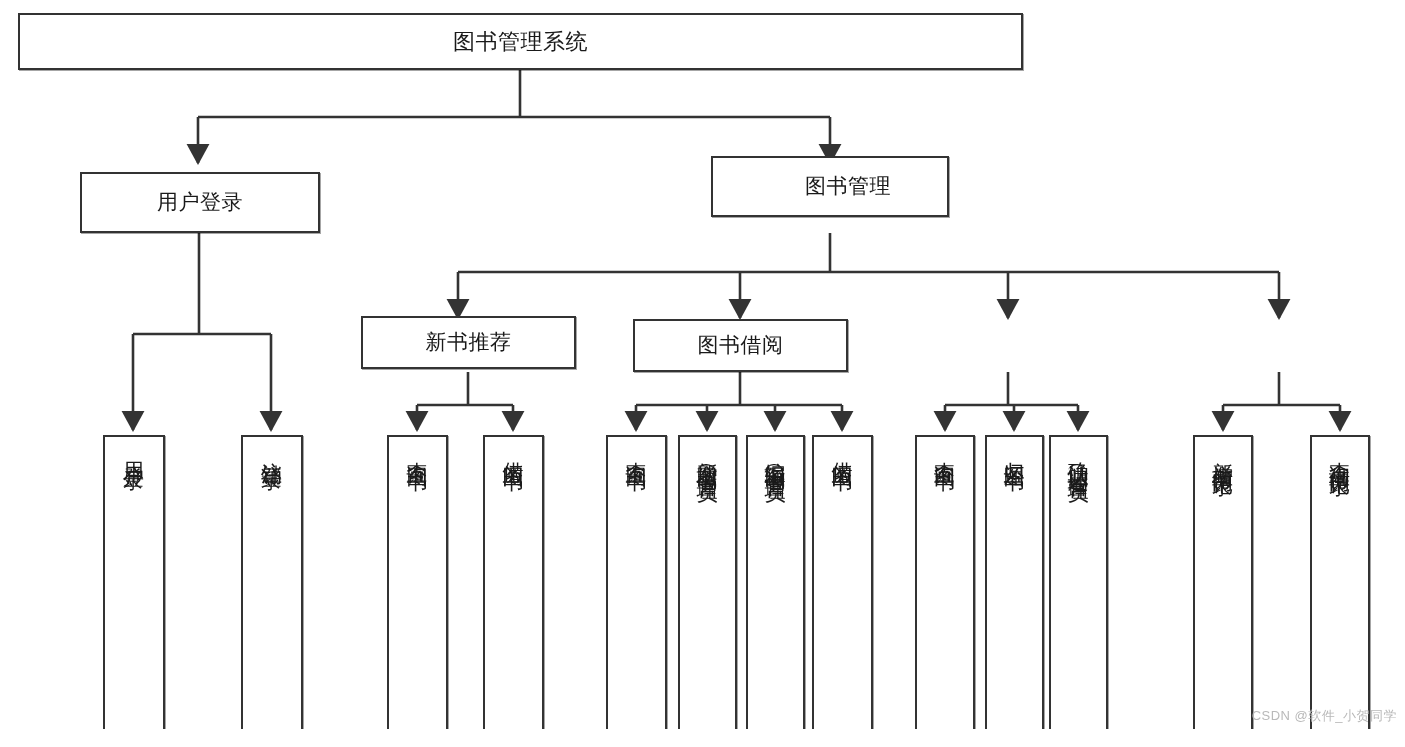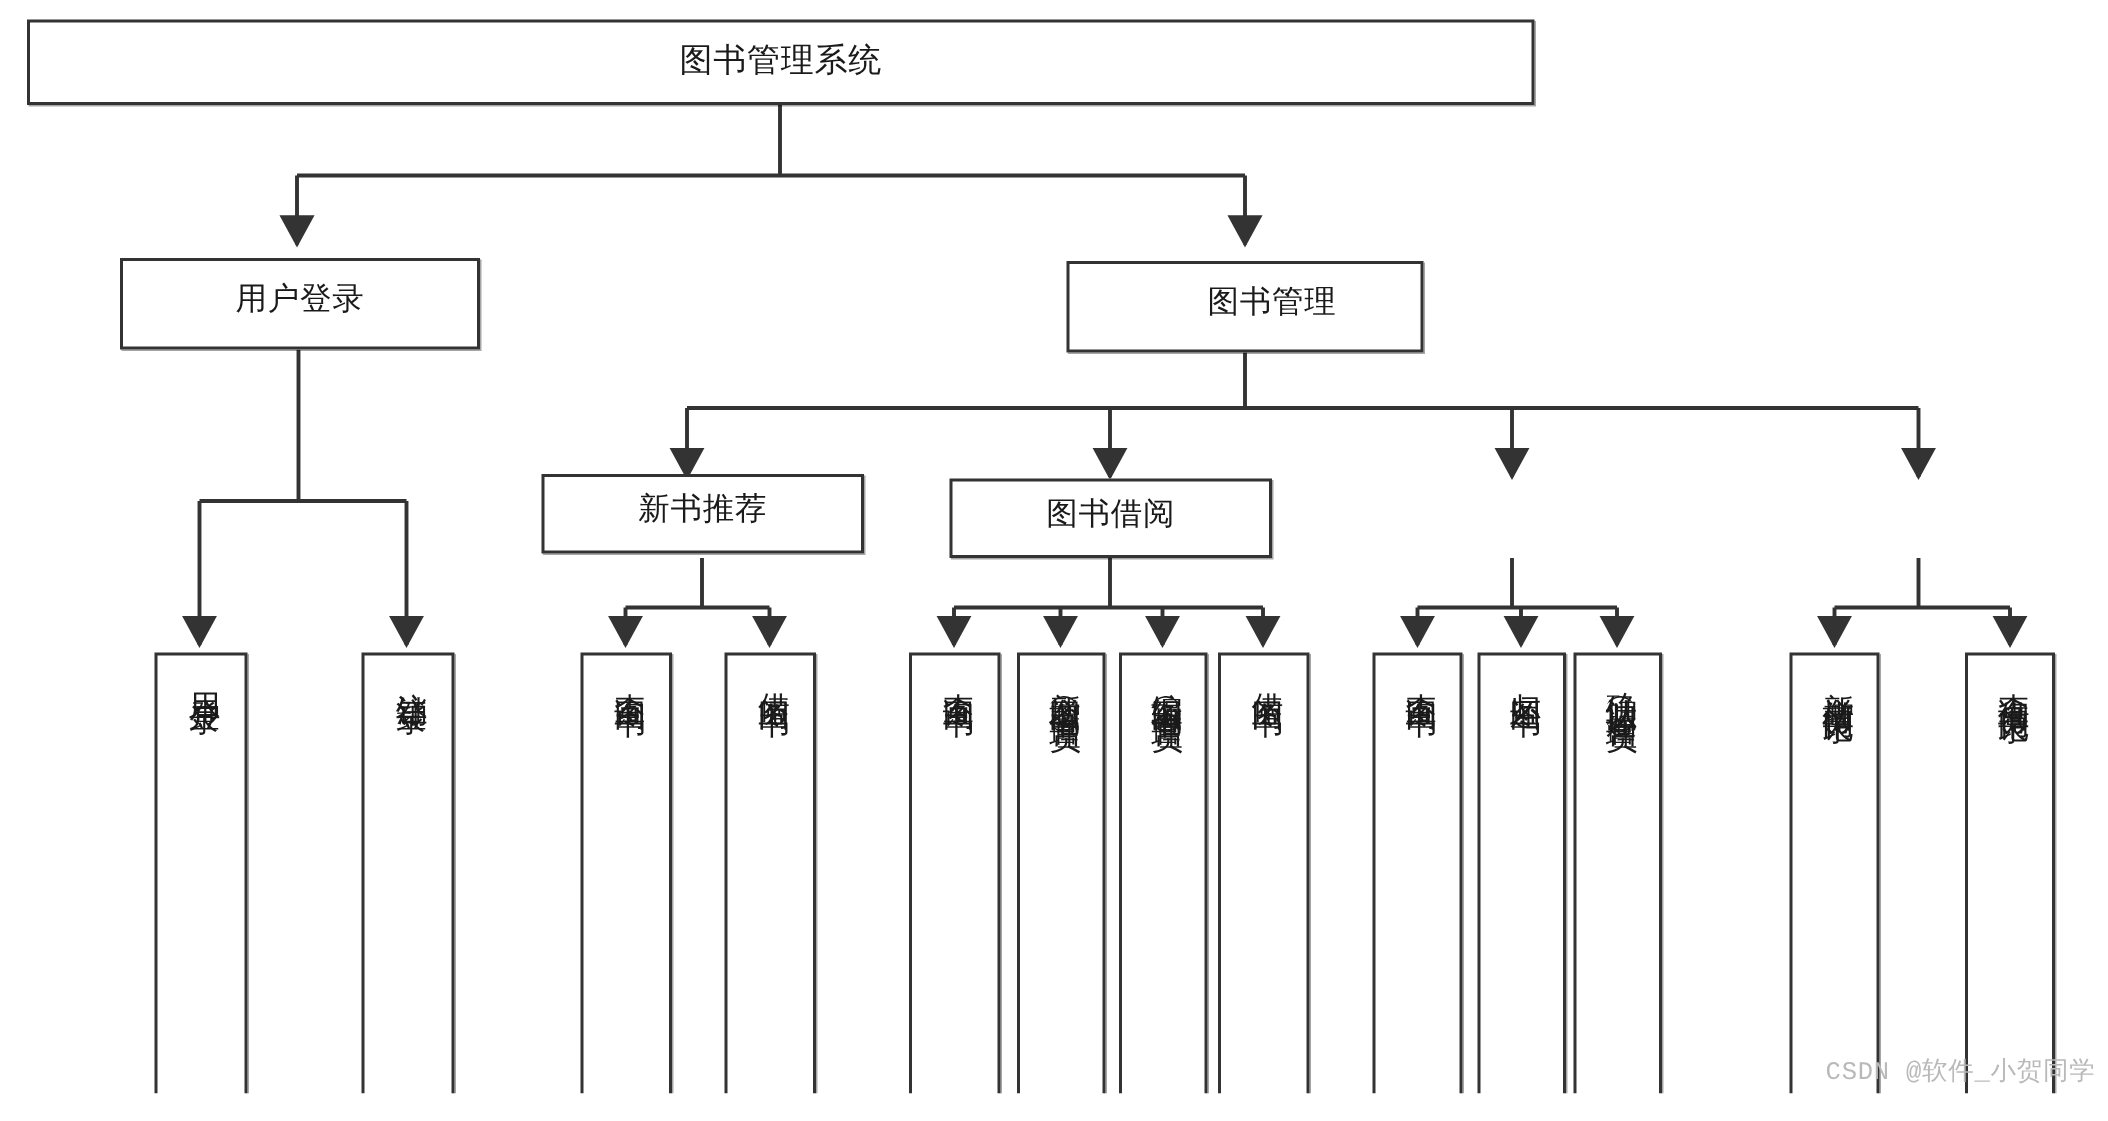--- a/index.html
+++ b/index.html
@@ -6,21 +6,21 @@
     margin: 0;
     padding: 0;
     background: #ffffff;
   }
   #canvas {
     position: relative;
     width: 1405px;
     height: 729px;
     background: #ffffff;
     overflow: hidden;
-    font-family: Liberation Mono, monospace;
+    font-family: Liberation Sans, sans-serif;
   }
   #edges {
     position: absolute;
     left: 0;
     top: 0;
     width: 1405px;
     height: 747px;
   }
   .node {
     position: absolute;
@@ -51,21 +51,21 @@
     letter-spacing: 3px;
     line-height: 1;
     white-space: nowrap;
   }
   .node.root .label { font-size: 22px; }
   #watermark {
     position: absolute;
     right: 8px;
     bottom: 4px;
     color: #b9b9b9;
-    font-size: 17px;
+    font-size: 13px;
     letter-spacing: 0.5px;
     white-space: nowrap;
     pointer-events: none;
   }
 </style>
 </head>
 <body>
 
 <div id="canvas">
 
@@ -119,21 +119,21 @@
     </g>
   </svg>
 
   <div class="node root" style="left:18px; top:13px; width:1005px; height:57px;">
     <span class="label">图书管理系统</span>
   </div>
 
   <div class="node" style="left:80px; top:172px; width:240px; height:61px;">
     <span class="label">用户登录</span>
   </div>
-  <div class="node" style="left:711px; top:174px; width:238px; height:61px;padding-left:36px;">
+  <div class="node" style="left:711px; top:156px; width:238px; height:61px;padding-left:36px;">
     <span class="label">图书管理</span>
   </div>
 
   <div class="node" style="left:361px; top:303px; width:215px; height:53px;margin-top:13px;">
     <span class="label">新书推荐</span>
   </div>
   <div class="node" style="left:633px; top:319px; width:215px; height:53px;text-align:center;">
     <span class="label">图书借阅</span>
   </div>
 

